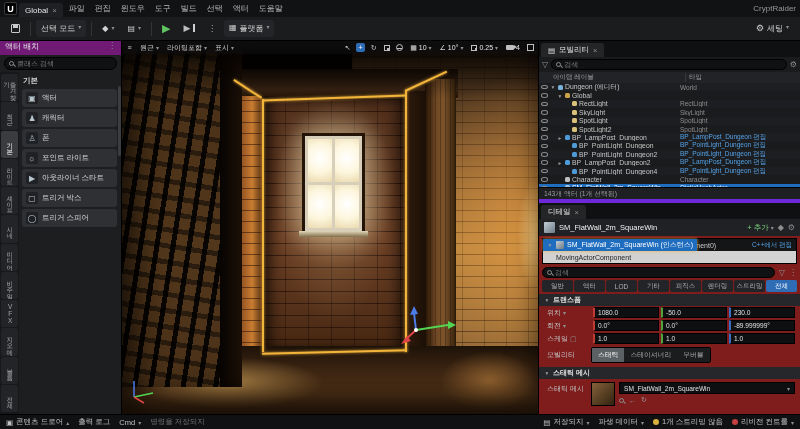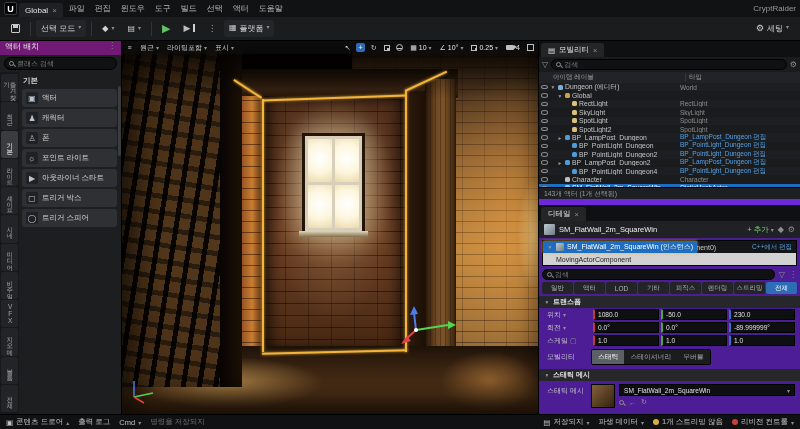--- a/index.html
+++ b/index.html
@@ -127,21 +127,21 @@
 .orow.selected{background:#1f6dbf;color:#fff}
 .eye{flex:0 0 7px;height:4.5px;border:1px solid #8c8c8c;border-radius:50%}
 .olw{width:128px;display:flex;gap:2px;align-items:center;overflow:hidden}
 .exp{width:6px;flex:0 0 6px;color:#9d9d9d;font-size:5.5px;text-align:center}
 .odot{width:5px;height:5px;border-radius:1.5px;flex:0 0 5px}
 .o-type{flex:1;color:#8d8d8d;overflow:hidden;font-size:6.5px}
 .o-type.link{color:#55a2e6}
 .orow.selected .o-type{color:#d5e6f7}
 .out-status{flex:0 0 12px;border-top:1px solid #000;display:flex;align-items:center;padding:0 5px;font-size:6.8px;color:#9b9b9b;background:#1e1f22}
 
-.details{flex:1;background:#4c1d95;border-top:6px solid #6d28d9;display:flex;flex-direction:column;min-height:0}
+.details{flex:1;background:#7f1d1d;border-top:4px solid #6d28d9;display:flex;flex-direction:column;min-height:0}
 .det-actor{flex:0 0 17px;display:flex;align-items:center;gap:4px;padding:0 5px;background:#202124}
 .cube{width:11px;height:11px;background:linear-gradient(135deg,#c2cdd5,#6d7b86);border-radius:1px;flex:0 0 11px}
 .cube.sm{width:8px;height:8px;flex:0 0 8px}
 .det-name{font-size:7.5px;color:#f0f0f0;flex:1;overflow:hidden;white-space:nowrap}
 .add-btn{color:#7ed87e;font-size:7.5px;display:flex;gap:2px;align-items:center}
 .det-compbox{margin:2px 3px 1px;border:1px solid #000;background:#141517}
 .crow{height:12px;display:flex;align-items:center;gap:3px;padding:0 4px;font-size:7px;white-space:nowrap;overflow:hidden}
 .crow.sel{background:#1f6dbf;color:#fff}
 .crow.light{background:#d2d2d2;color:#1c1c1c}
 .cpp{margin-left:auto;color:#55a2e6;font-size:6.5px}

